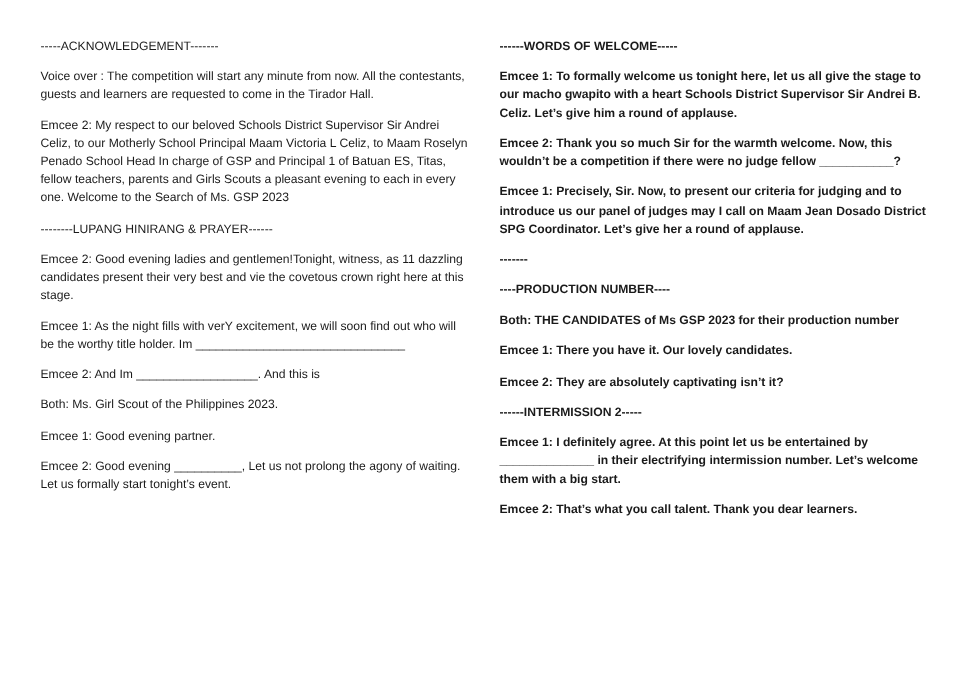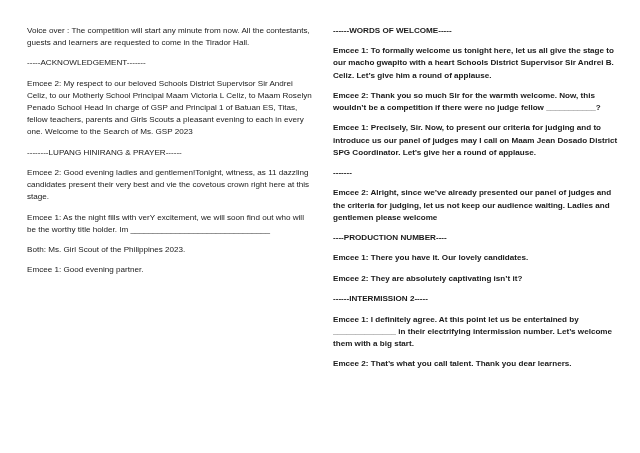--- a/index.html
+++ b/index.html
@@ -7,36 +7,38 @@
          font-family: "Liberation Sans", sans-serif; color: #1a1a1a; }
   .col { position: absolute; top: 25px; font-size: 8.1px; line-height: 12.1px; }
   .col.left { left: 27px; width: 285px; }
   .col.right { left: 333px; width: 285px; font-weight: bold; }
   .para { margin: 0 0 8.3px 0; }
 </style>
 </head>
 <body>
 
 <div class="col left">
+  <p class="para">-----ACKNOWLEDGEMENT-------</p>
   <p class="para">Voice over : The competition  will start any minute from now. All the contestants, guests and learners are requested to come in the Tirador Hall.</p>
-  <p class="para">-----ACKNOWLEDGEMENT-------</p>
   <p class="para">Emcee 2: My respect to our beloved  Schools District Supervisor Sir Andrei Celiz, to our Motherly School Principal Maam Victoria L Celiz, to Maam Roselyn Penado School Head In charge of GSP and Principal 1 of Batuan ES, Titas, fellow teachers, parents and Girls Scouts a pleasant evening to each in every one. Welcome to the Search of Ms. GSP 2023</p>
   <p class="para">--------LUPANG HINIRANG &amp; PRAYER------</p>
   <p class="para">Emcee 2: Good evening ladies and gentlemen!Tonight, witness, as 11 dazzling candidates present their very best and vie the covetous crown right here at this stage.</p>
   <p class="para">Emcee 1: As the night fills with verY excitement, we will soon find out who will be the worthy title holder. Im _______________________________</p>
+  <p class="para">Emcee 2: And Im __________________. And this is</p>
   <p class="para">Both: Ms. Girl Scout of the Philippines 2023.</p>
   <p class="para">Emcee 1: Good evening partner.</p>
+  <p class="para">Emcee 2: Good evening __________, Let us not prolong the agony of waiting. Let us formally start tonight’s event.</p>
 </div>
 
 <div class="col right">
   <p class="para">------WORDS OF WELCOME-----</p>
   <p class="para">Emcee 1: To formally welcome us tonight here, let us all give the stage to our macho gwapito with a heart Schools District Supervisor Sir Andrei B. Celiz. Let’s give him a round of applause.</p>
   <p class="para">Emcee 2: Thank you so much Sir for the warmth welcome. Now, this wouldn’t be a competition if there were no judge fellow ___________?</p>
   <p class="para">Emcee 1: Precisely, Sir. Now, to present our criteria for judging and to introduce us our panel of judges may I call on Maam Jean Dosado District SPG Coordinator. Let’s give her a round of applause.</p>
   <p class="para">-------</p>
-  <p class="para">Emcee 2: Alright, since we’ve already presented our panel of judges and the criteria for judging, let us not keep our audience waiting. Ladies and gentlemen please welcome</p>
   <p class="para">----PRODUCTION NUMBER----</p>
+  <p class="para">Both: THE CANDIDATES of Ms GSP 2023 for their production number</p>
   <p class="para">Emcee 1: There you have it. Our lovely candidates.</p>
   <p class="para">Emcee 2: They are absolutely captivating isn’t it?</p>
   <p class="para">------INTERMISSION  2-----</p>
   <p class="para">Emcee 1: I definitely agree. At this point let us be entertained by ______________ in their electrifying intermission number. Let’s welcome them with a big start.</p>
   <p class="para">Emcee 2: That’s what you call talent. Thank you dear learners.</p>
 </div>
 
 </body></html>

